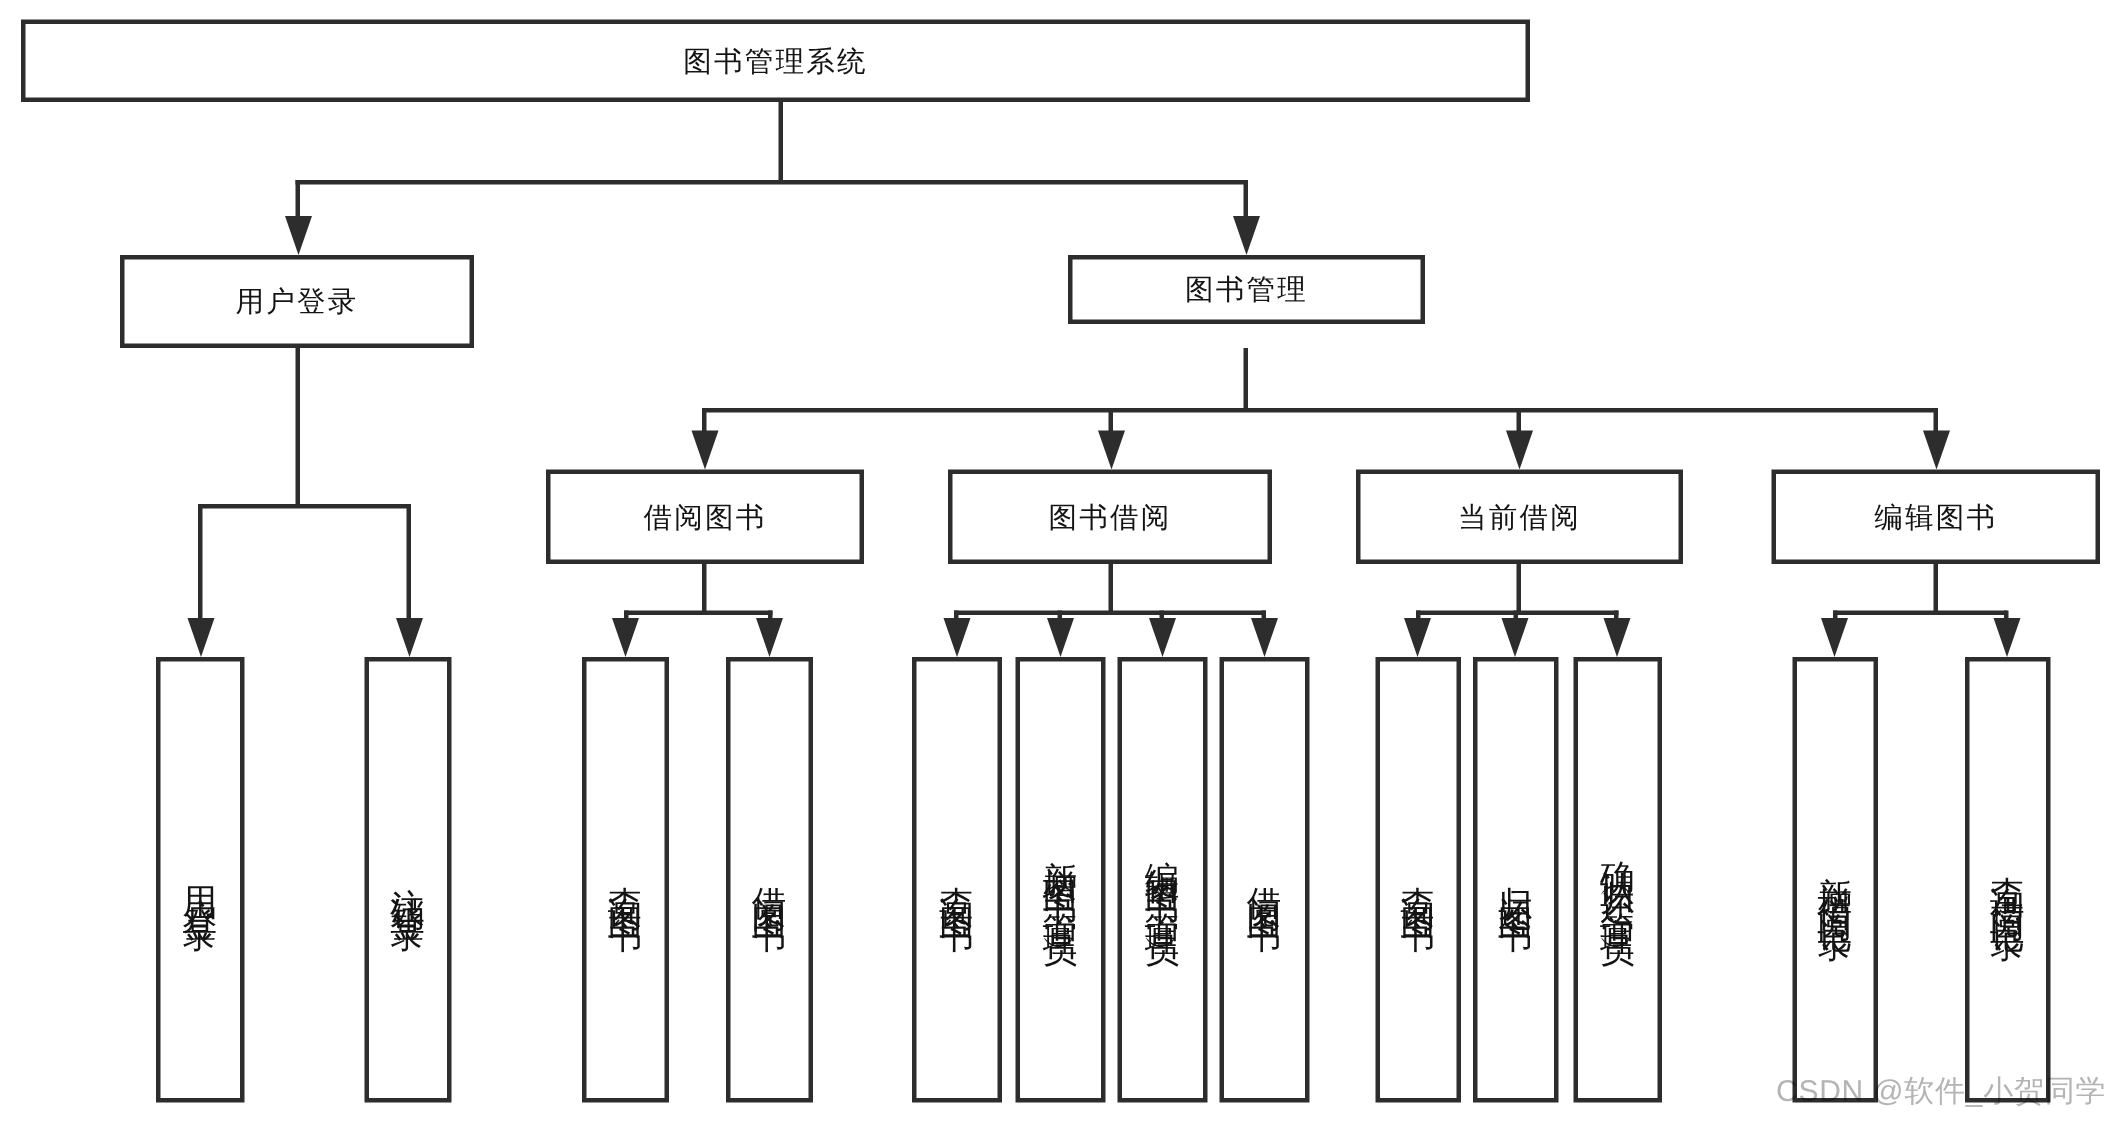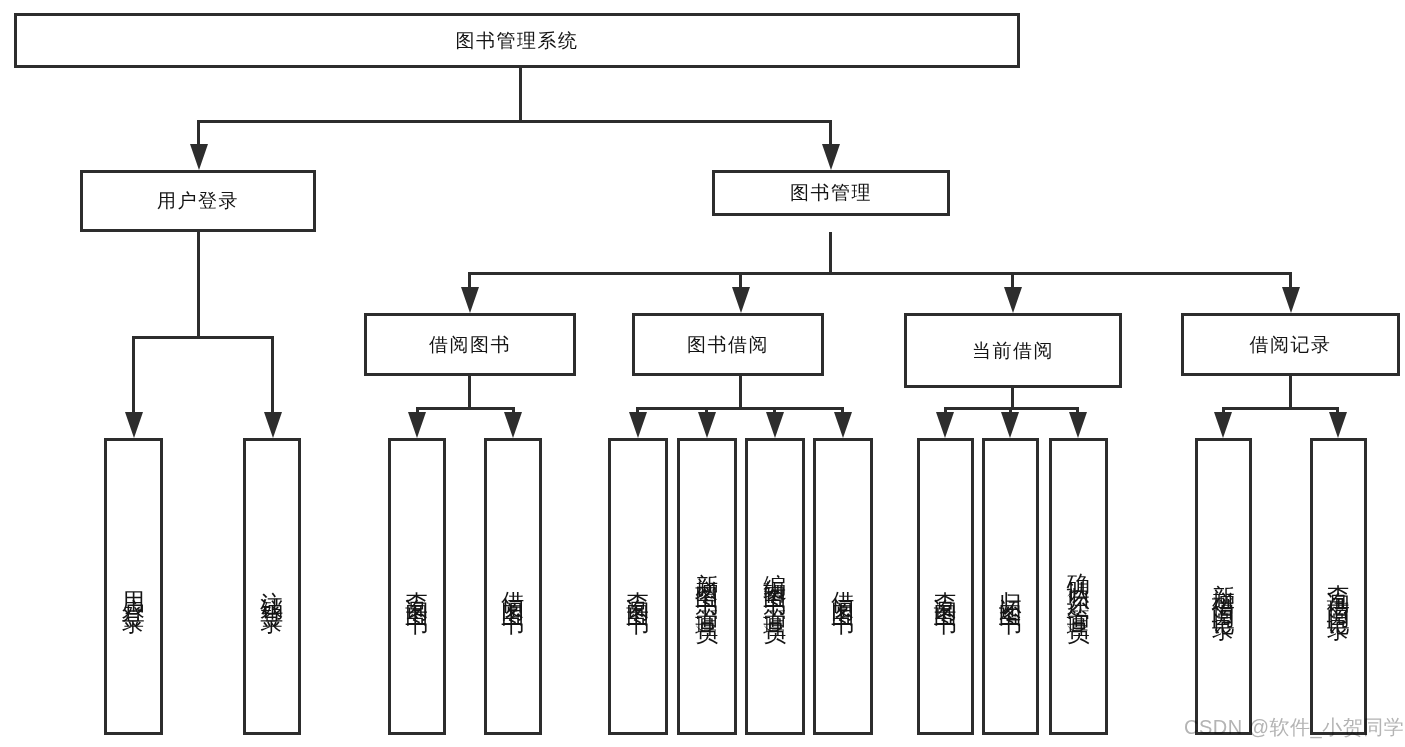--- a/index.html
+++ b/index.html
@@ -66,28 +66,28 @@
   <div class="vl" style="left:1011px;top:272px;height:17px;"></div>
   <div class="vl" style="left:1289px;top:272px;height:17px;"></div>
   <div class="ar" style="left:461px;top:287px;"></div>
   <div class="ar" style="left:732px;top:287px;"></div>
   <div class="ar" style="left:1004px;top:287px;"></div>
   <div class="ar" style="left:1282px;top:287px;"></div>
 
   <div class="box" style="left:364px;top:313px;width:212px;height:63px;">
     <span>借阅图书</span>
   </div>
-  <div class="box" style="left:632px;top:313px;width:192px;height:63px;">
+  <div class="box" style="left:632px;top:313px;width:216px;height:63px;">
     <span>图书借阅</span>
   </div>
-  <div class="box" style="left:904px;top:313px;width:218px;height:75px;">
+  <div class="box" style="left:904px;top:313px;width:218px;height:63px;">
     <span>当前借阅</span>
   </div>
   <div class="box" style="left:1181px;top:313px;width:219px;height:63px;">
-    <span>借阅记录</span>
+    <span>编辑图书</span>
   </div>
 
   <div class="vl" style="left:468px;top:376px;height:34px;"></div>
   <div class="hl" style="left:416px;top:407px;width:99px;"></div>
   <div class="vl" style="left:416px;top:407px;height:7px;"></div>
   <div class="vl" style="left:512px;top:407px;height:7px;"></div>
   <div class="ar" style="left:408px;top:412px;"></div>
   <div class="ar" style="left:504px;top:412px;"></div>
 
   <div class="vl" style="left:739px;top:376px;height:34px;"></div>

